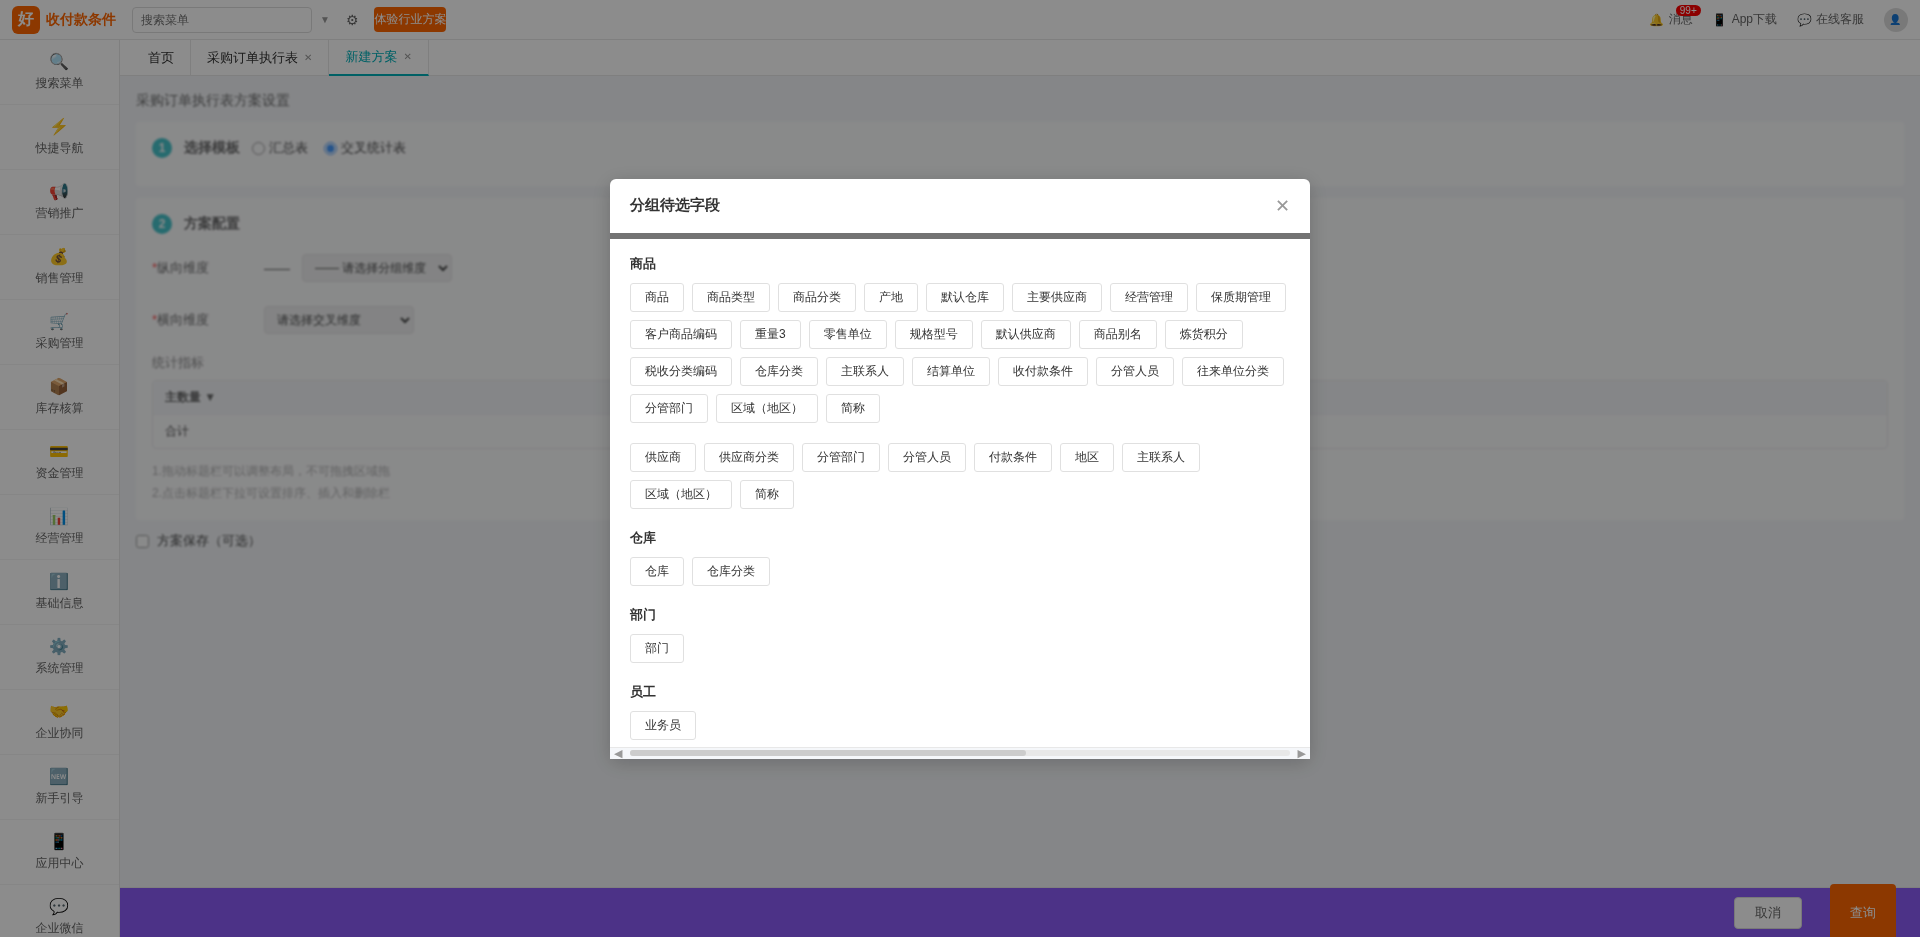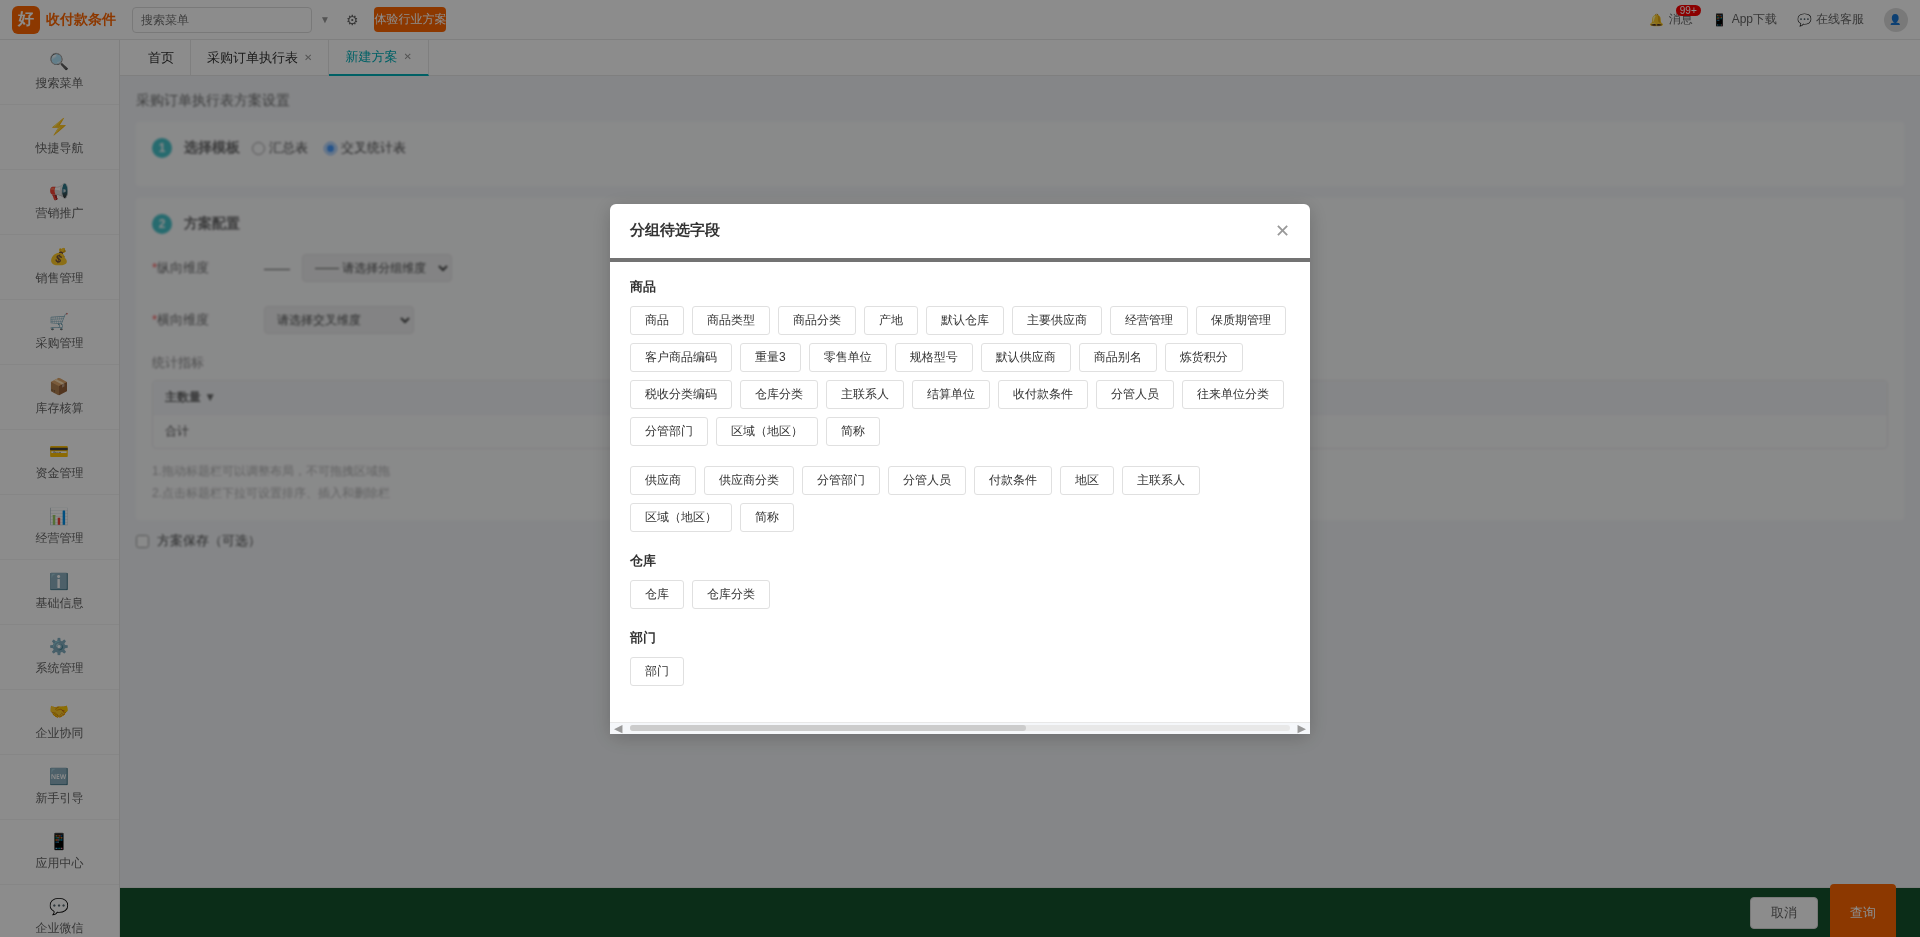--- a/index.html
+++ b/index.html
@@ -90,42 +90,42 @@
 
     .indicator-section { margin-top:12px; }
     .indicator-title { font-size:13px;color:#666;margin-bottom:8px; }
     .indicator-table { border:1px solid #e8e8e8;border-radius:4px;overflow:hidden; }
     .indicator-header { display:flex;background:#f5f7fa;padding:8px 12px;font-size:12px;font-weight:bold;color:#333; }
     .indicator-row { display:flex;padding:8px 12px;font-size:12px;border-top:1px solid #f0f0f0; }
     .ind-cell { flex:1; }
 
     .tips { font-size:12px;color:#999;margin-top:12px;line-height:1.8; }
 
-    .bottom-bar { position:fixed;bottom:0;left:120px;right:0;height:50px;background:#14532d;border-top:1px solid #e8e8e8;display:flex;align-items:center;justify-content:flex-end;padding:0 24px;gap:12px;z-index:50; }
+    .bottom-bar { position:fixed;bottom:0;left:120px;right:0;height:50px;background:#8b5cf6;border-top:1px solid #e8e8e8;display:flex;align-items:center;justify-content:flex-end;padding:0 24px;gap:28px;z-index:50; }
     .btn-cancel { padding:6px 20px;border:1px solid #ddd;background:#fff;color:#666;border-radius:4px;cursor:pointer;font-size:13px; }
     .btn-confirm { padding:20px 20px;background:#f60;color:#fff;border:none;border-radius:4px;cursor:pointer;font-size:13px; }
 
     
     .modal-overlay {
       position:fixed;top:0;left:0;right:0;bottom:0;
       background:rgba(0,0,0,0.45);
       z-index:1000;
       display:flex;align-items:center;justify-content:center;
     }
     .modal {
       background:#fff;
       border-radius:6px;
       width:700px;
       max-height:580px;
       display:flex;flex-direction:column;
       box-shadow:0 4px 20px rgba(0,0,0,0.2);
     }
     .modal-header {
       padding:16px 20px;
-      border-bottom:4px solid #737373;
+      border-bottom:6px solid #737373;
       display:flex;align-items:center;justify-content:space-between;
       flex-shrink:0;
     }
     .modal-title { font-size:15px;font-weight:bold;color:#333; }
     .modal-close { cursor:pointer;font-size:18px;color:#999; }
     .modal-body {
       flex:1;overflow-y:auto;
       padding:16px 20px;
     }
     .modal-section { margin-bottom:20px; }
@@ -379,20 +379,26 @@
         </div>
       </div>
 
       <div class="modal-section">
         <div class="section-title">部门</div>
         <div class="field-grid">
           <span class="field-tag">部门</span>
         </div>
       </div>
 
+      <div class="modal-section">
+        <div class="section-title">员工</div>
+        <div class="field-grid">
+          <span class="field-tag">业务员</span>
+        </div>
+      </div>
 
     </div>
     <div class="modal-scroll-bottom">
       <span style="font-size:11px;color:#999;padding-left:4px;">◀</span>
       <div class="hscroll-track">
         <div class="hscroll-thumb"></div>
       </div>
       <span style="font-size:11px;color:#999;padding-right:4px;">▶</span>
     </div>
   </div>

